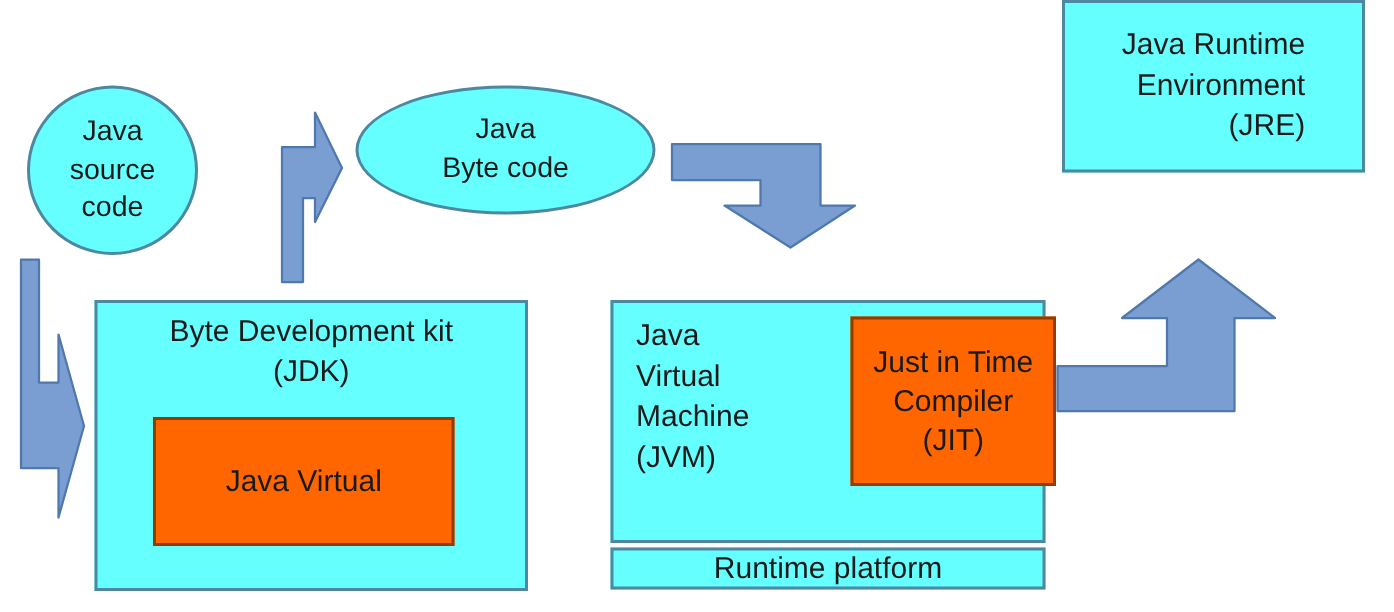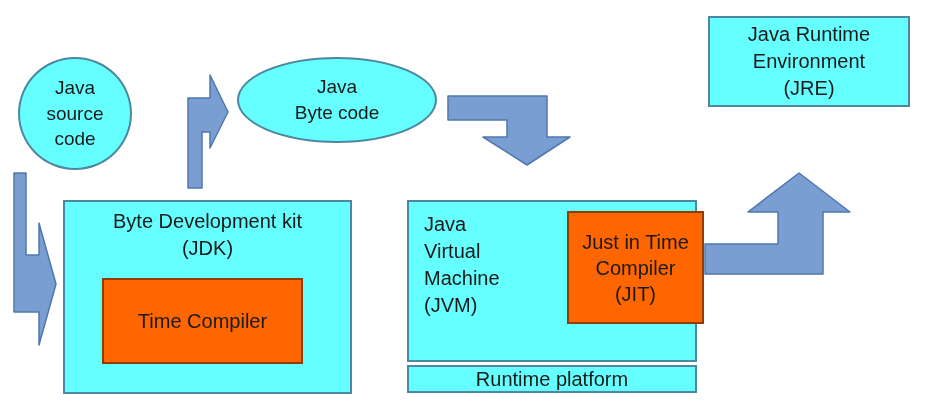--- a/index.html
+++ b/index.html
@@ -74,33 +74,33 @@
     <span class="label">Java
 source
 code</span>
   </div>
 
   <div class="node round" style="left:237px; top:57px; width:200px; height:86px;">
     <span class="label">Java
 Byte code</span>
   </div>
 
-  <div class="node f20" style="left:708px; top:16px; width:202px; height:91px;">
+  <div class="node f20" style="left:708px; top:0; width:202px; height:115px;text-align:right;">
     <span class="label">Java Runtime
 Environment
 (JRE)</span>
   </div>
 
   <div class="node f20 top-align" style="left:63px; top:200px; width:289px; height:194px;">
     <span class="label">Byte Development kit
 (JDK)</span>
   </div>
 
   <div class="node accent f20" style="left:102px; top:278px; width:201px; height:86px;">
-    <span class="label">Time Compiler</span>
+    <span class="label">Java Virtual</span>
   </div>
 
   <div class="node f20 jvm-node" style="left:407px; top:200px; width:290px; height:162px;">
     <span class="label">Java
 Virtual
 Machine
 (JVM)</span>
   </div>
 
   <div class="node accent f20" style="left:567px; top:211px; width:137px; height:113px; line-height:1.3;">

